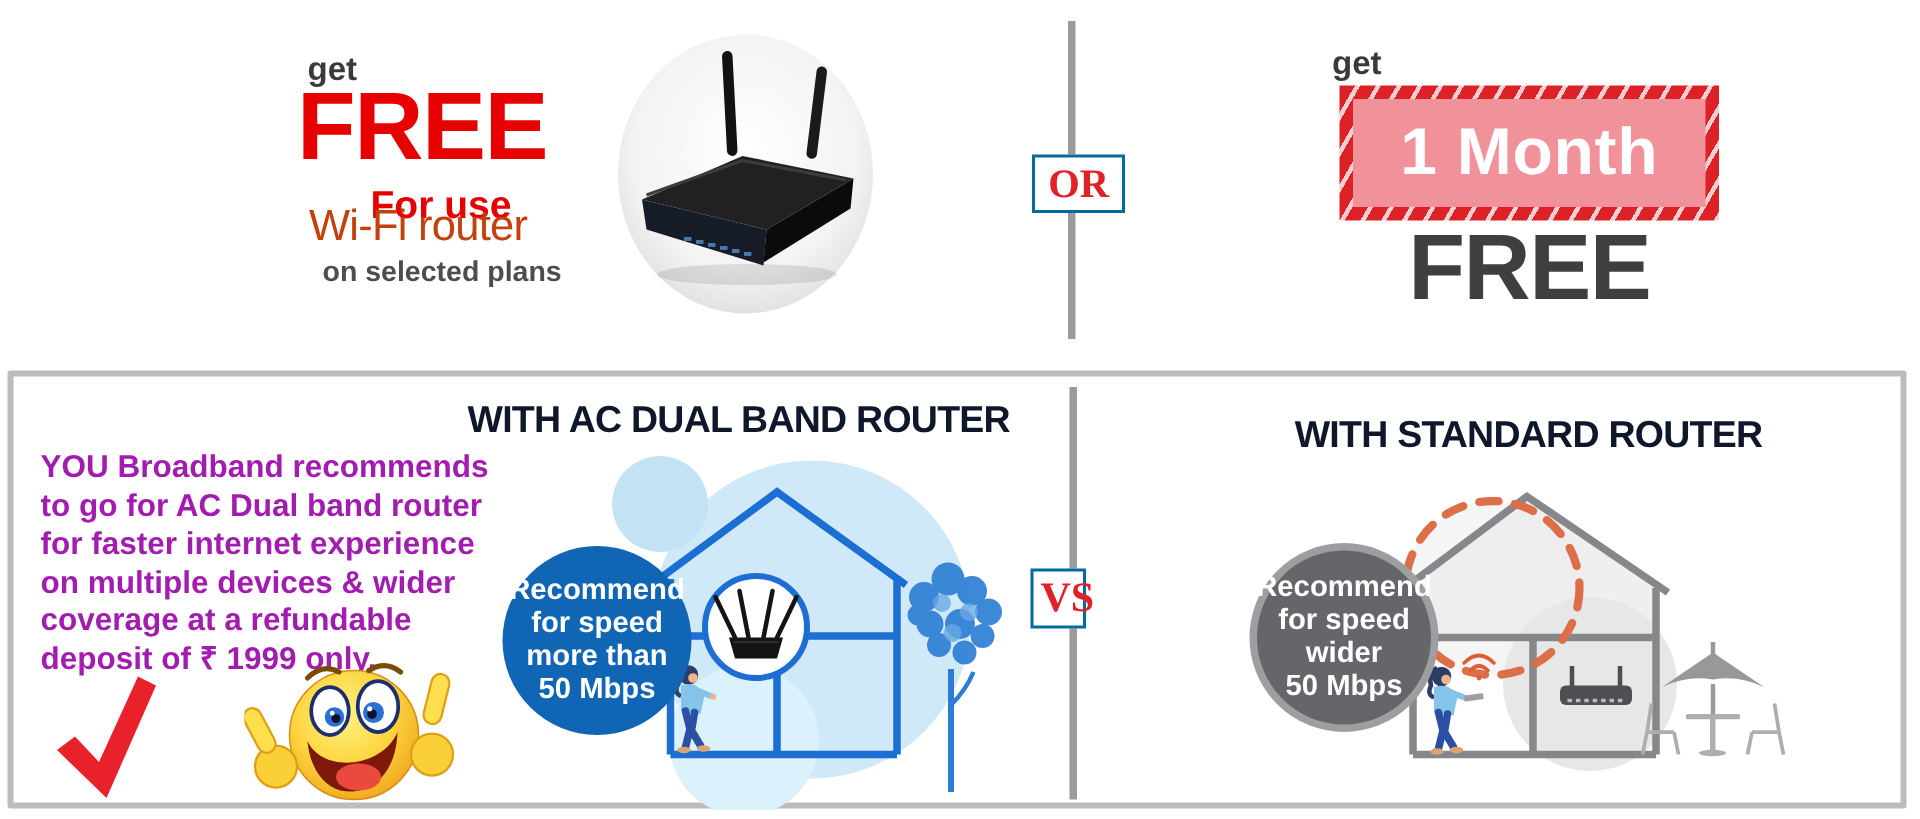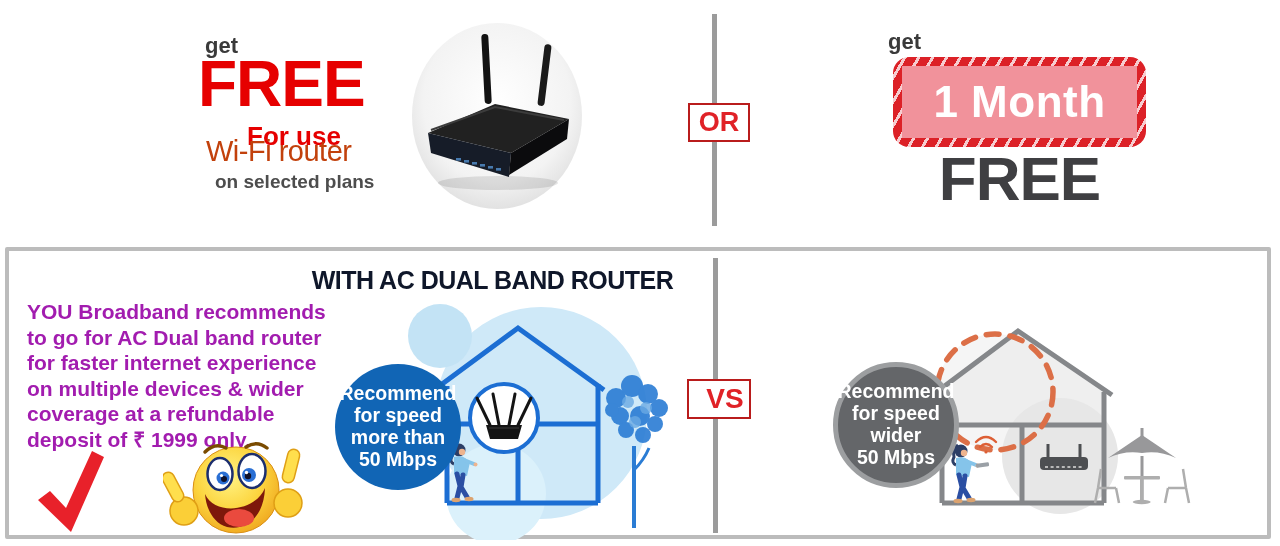--- a/index.html
+++ b/index.html
@@ -6,24 +6,24 @@
   .stage{position:relative;width:1280px;height:546px;background:#fff;overflow:hidden;
          font-family:"Liberation Sans",sans-serif;}
   .abs{position:absolute;}
   
   .t-intro{font-size:22px;font-weight:bold;color:#3a3a3a;}
   .t-free-left{font-size:64px;font-weight:bold;color:#e60000;line-height:1;letter-spacing:-1px;}
   .t-foruse{font-size:26px;font-weight:bold;color:#e60000;}
   .t-wifi{font-size:29px;font-weight:normal;color:#c2410c;letter-spacing:-0.5px;}
   .t-note{font-size:19px;color:#4d4d4d;font-weight:bold;}
   .v-divider{background:#9b9b9b;width:5px;}
-  .or-badge,.vs-badge{background:#fff;border:2px solid #b91c1c;display:flex;align-items:center;
-      justify-content:center;font-weight:bold;color:#e02227;box-sizing:border-box;}
+  .or-badge,.vs-badge{background:#fff;border:2px solid #0369a1;display:flex;align-items:center;
+      justify-content:center;font-weight:bold;color:#e02227;box-sizing:border-box;font-family:Liberation Serif, serif;}
   .or-badge{width:62px;height:39px;font-size:27px;}
-  .vs-badge{width:64px;height:40px;font-size:28px;padding-left:12px;}
+  .vs-badge{width:37px;height:40px;font-size:28px;padding-left:12px;}
   .month-banner{box-sizing:border-box;width:253px;height:90px;padding:9px;
       background:repeating-linear-gradient(120deg,#dc2127 0 9px,#f6cdd0 9px 12px);}
   .month-inner{width:100%;height:100%;background:#f1929b;display:flex;align-items:center;
       justify-content:center;font-size:44px;font-weight:bold;color:#fff;letter-spacing:0.5px;}
   .t-free-right{font-size:62px;font-weight:bold;color:#3f3f42;letter-spacing:-1px;
       width:253px;text-align:center;line-height:1;}
   
   .panel{left:5px;top:247px;width:1266px;height:292px;background:#fff;
       border:4px solid #bcbcbc;border-radius:2px;box-sizing:border-box;}
   .note-text{width:318px;font-size:21px;font-weight:bold;color:#a21caf;line-height:1.22;}
@@ -69,21 +69,21 @@
         <rect x="82" y="152" width="5" height="2.6"></rect>
       <rect x="90" y="154" width="5" height="2.6"></rect>
         <rect x="98" y="156" width="5" height="2.6"></rect>
     </g>
   </svg>
 
   <div class="abs v-divider" style="left:712px;top:14px;height:212px;"></div>
   <div class="abs or-badge" style="left:688px;top:103px;">OR</div>
 
   <div class="abs t-intro" style="left:888px;top:29px;">get</div>
-  <div class="abs month-banner" style="left:893px;top:57px;border-radius:16px;">
+  <div class="abs month-banner" style="left:893px;top:57px;">
     <div class="month-inner">1 Month</div>
   </div>
   <div class="abs t-free-right" style="left:893px;top:148px;">FREE</div>
 
   <div class="abs panel"></div>
 
   <div class="abs note-text" style="left:27px;top:299px;">YOU Broadband recommends to go for AC Dual band router for faster internet experience on multiple devices &amp; wider coverage at a refundable deposit of ₹ 1999 only.</div>
 
   <svg class="abs" style="left:36px;top:448px;" width="72" height="86" viewBox="0 0 72 86">
     <path d="M2,52 L14,43 L30,60 L56,3 L68,9 L35,84 Z" fill="#e8212a"></path>
@@ -185,20 +185,21 @@
   <div class="abs badge badge-blue" style="left:323px;top:364px;">
     <span>Recommend</span>
     <span>for speed</span>
     <span>more than</span>
     <span>50 Mbps</span>
   </div>
 
   <div class="abs v-divider" style="left:713px;top:258px;height:275px;"></div>
   <div class="abs vs-badge" style="left:687px;top:379px;">VS</div>
 
+  <div class="abs cmp-heading" style="left:849px;top:276px;width:340px;">WITH STANDARD ROUTER</div>
 
   <svg class="abs" style="left:790px;top:300px;" width="450" height="242" viewBox="0 0 450 242">
     <path d="M152,125 V90 L228,31 L314,90 V125 Z" fill="#efefef"></path>
     <circle cx="205" cy="92" r="58" fill="#ececec" opacity="0.55"></circle>
     <circle cx="270" cy="156" r="58" fill="#e7e7e7"></circle>
     <g stroke="#85878a" stroke-width="5" fill="none">
       <path d="M144,94 L228,31 L322,95"></path>
       <path d="M152,90 V203"></path>
       <path d="M314,92 V203"></path>
       <path d="M152,203 H314"></path>

